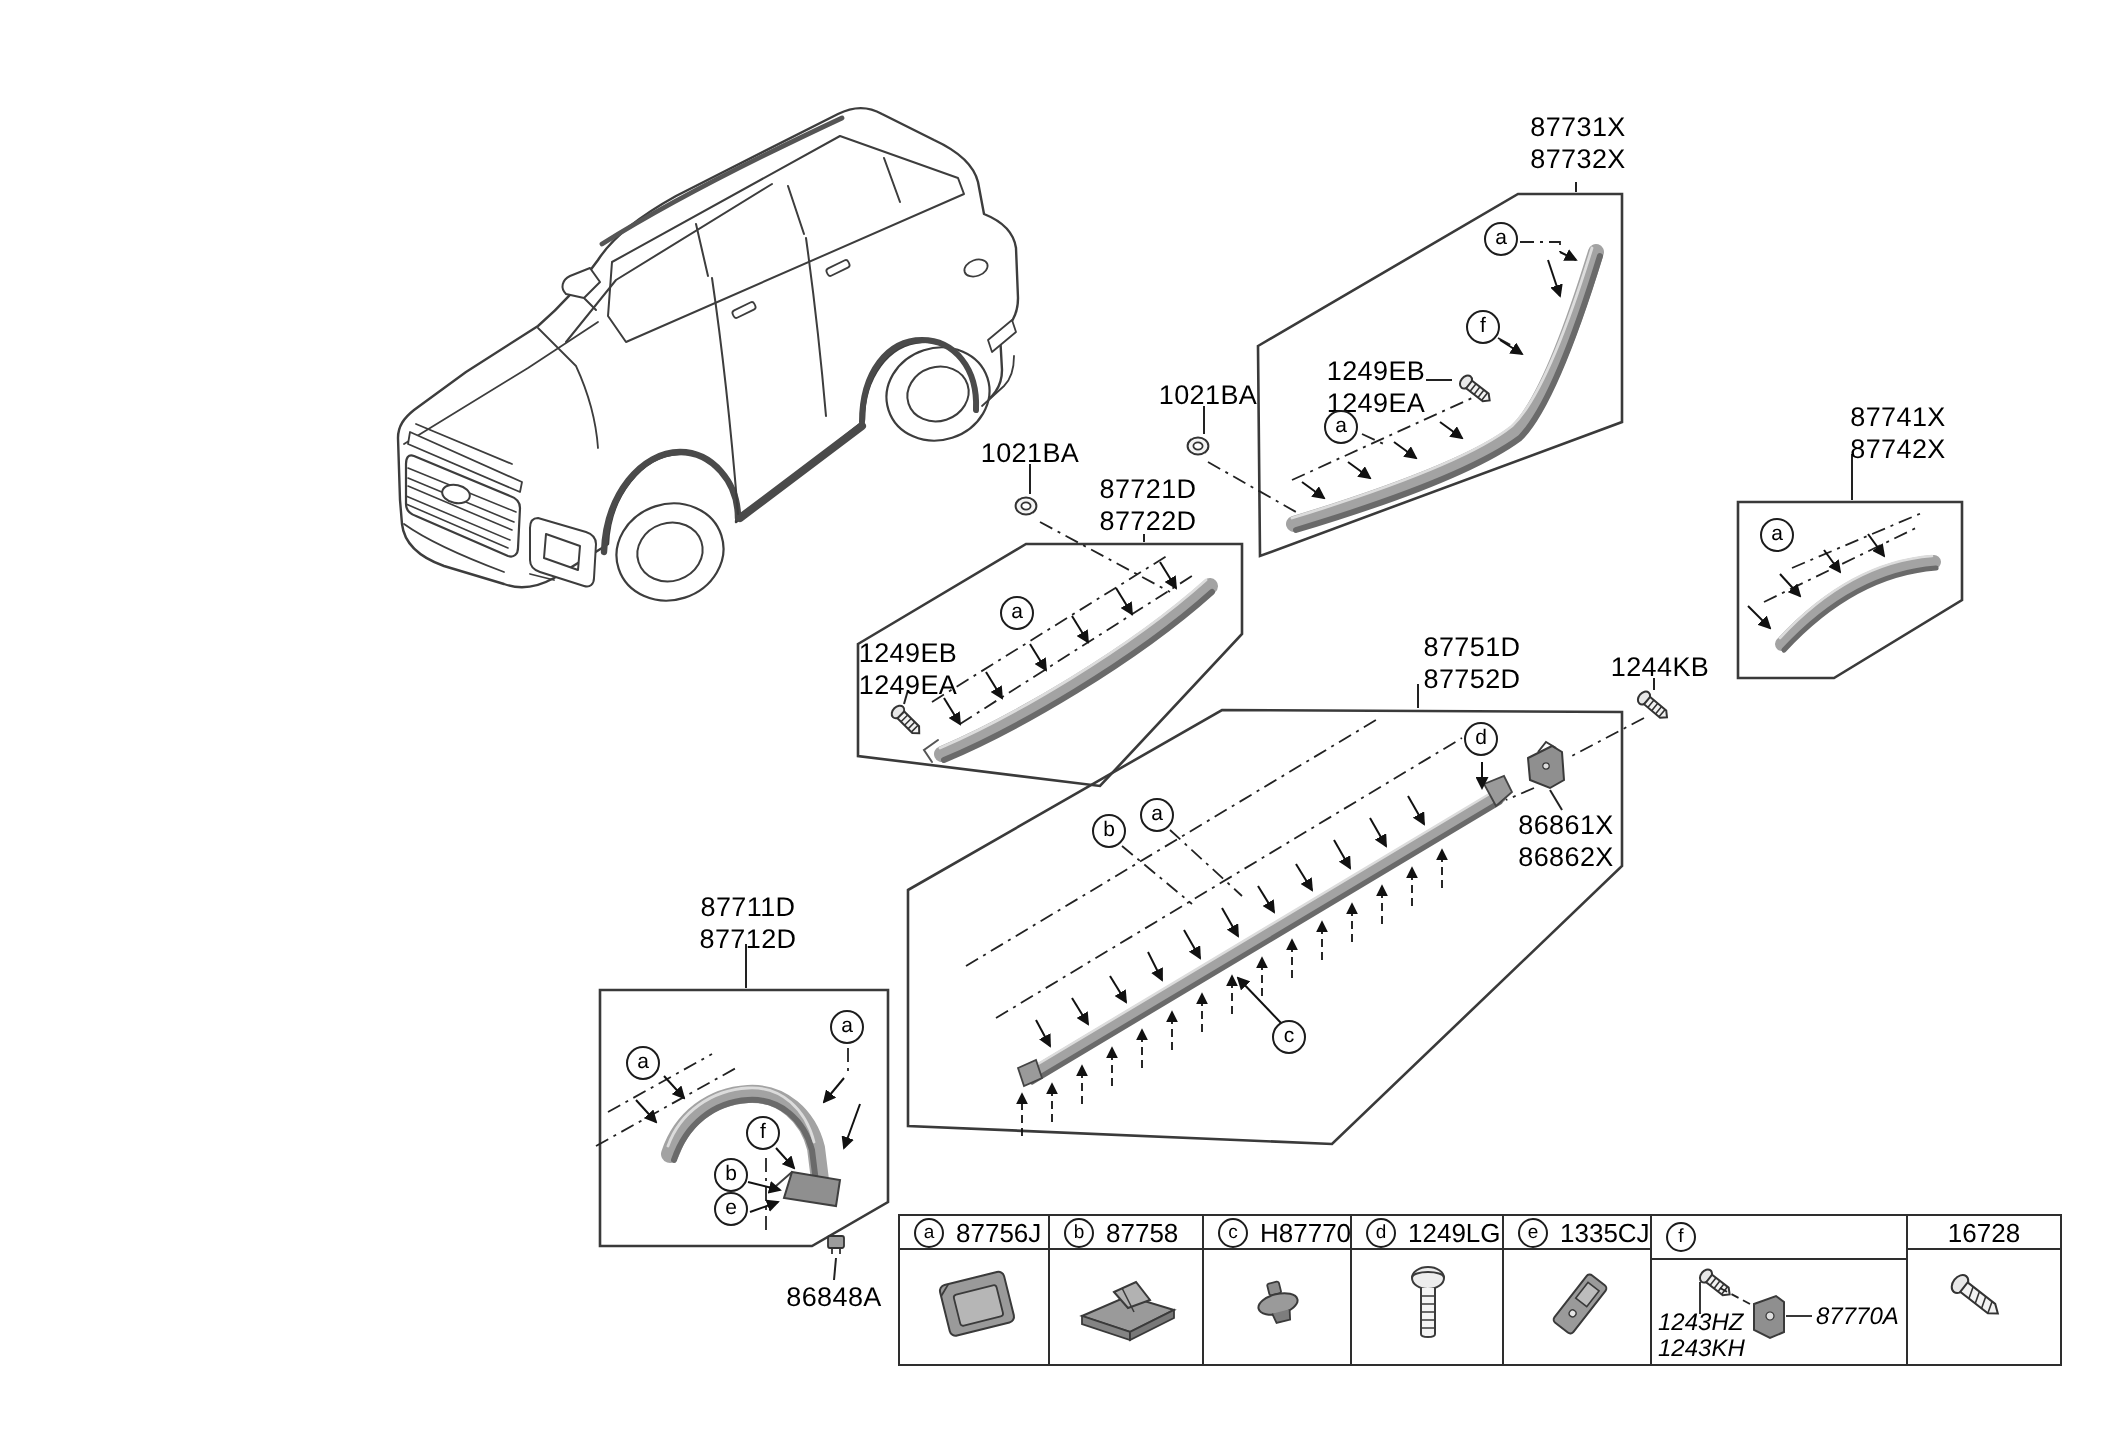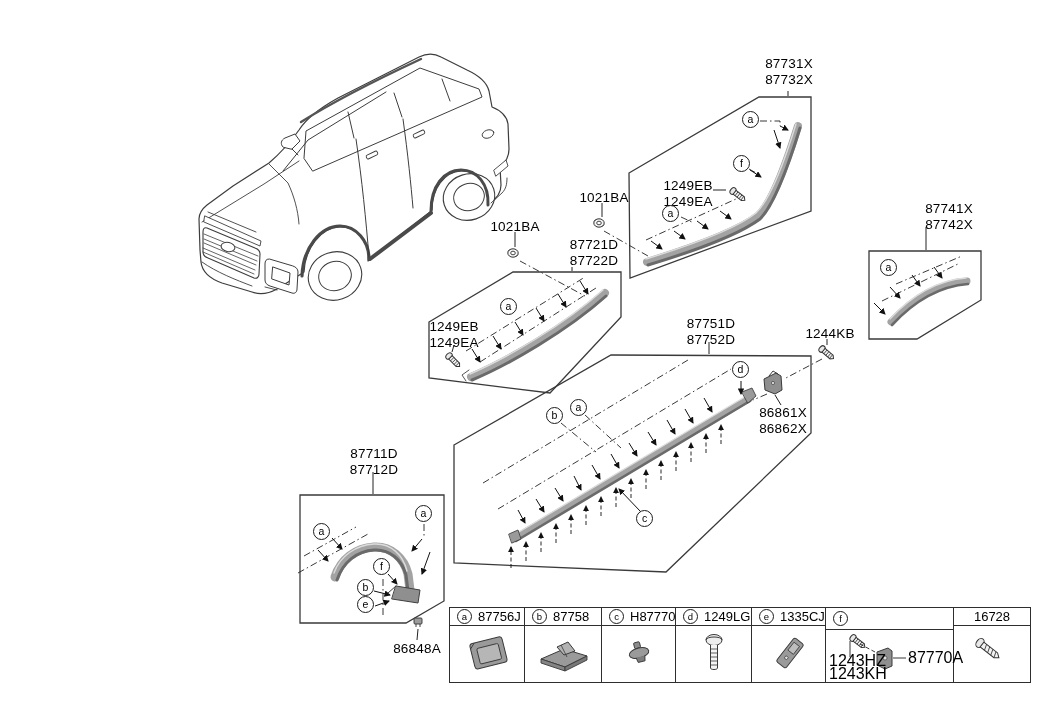--- a/index.html
+++ b/index.html
@@ -12,21 +12,21 @@
   .legend{position:absolute;left:413px;top:607px;width:582px;height:76px;
           border:1.3px solid #2e2e2e;box-sizing:border-box;display:flex;}
   .lcol{box-sizing:border-box;border-right:1.3px solid #2e2e2e;display:flex;flex-direction:column;}
   .lcol:last-child{border-right:none;}
   .lhead{box-sizing:border-box;height:22px;border-bottom:1.3px solid #2e2e2e;
          display:flex;align-items:center;padding-left:7px;gap:6px;font-size:13px;}
   .lhead.center{justify-content:center;padding-left:0;}
   .hmk{display:inline-block;width:13px;height:13px;border:1.3px solid #1c1c1c;border-radius:50%;
        font-size:9.5px;line-height:13px;text-align:center;flex:0 0 auto;}
   .lbody{position:relative;flex:1;}
-  .sub{position:absolute;font-size:16px;line-height:12.5px;}
+  .sub{position:absolute;font-size:12px;line-height:12.5px;font-style:italic;}
 </style>
 </head>
 <body>
 
 <div class="stage">
 
 <svg class="art" width="1063" height="726" viewBox="0 0 1063 726">
   <defs>
     <marker id="ah" viewBox="0 0 10 10" refX="8.5" refY="5" markerWidth="6.5" markerHeight="6.5" orient="auto">
       <path d="M0,0 L10,5 L0,10 z" fill="#111"></path>
@@ -253,29 +253,29 @@
     <path d="M655,462 V443"></path>
         <path d="M670,453 V434"></path>
         <path d="M685,444 V425"></path>
   </g>
 </svg>
 
 <div class="pn" style="left:727px;top:56px;width:52px">
   <div>87731X</div>
   <div>87732X</div>
 </div>
-<div class="pn" style="left:532px;top:237px;width:52px">
+<div class="pn" style="left:512px;top:237px;width:52px">
   <div>87721D</div>
   <div>87722D</div>
 </div>
 <div class="pn" style="left:886px;top:201px;width:54px">
   <div>87741X</div>
   <div>87742X</div>
 </div>
-<div class="pn" style="left:648px;top:316px;width:54px">
+<div class="pn" style="left:673px;top:316px;width:54px">
   <div>87751D</div>
   <div>87752D</div>
 </div>
 <div class="pn" style="left:311px;top:446px;width:54px">
   <div>87711D</div>
   <div>87712D</div>
 </div>
 <div class="pn" style="left:721px;top:405px;width:52px">
   <div>86861X</div>
   <div>86862X</div>

